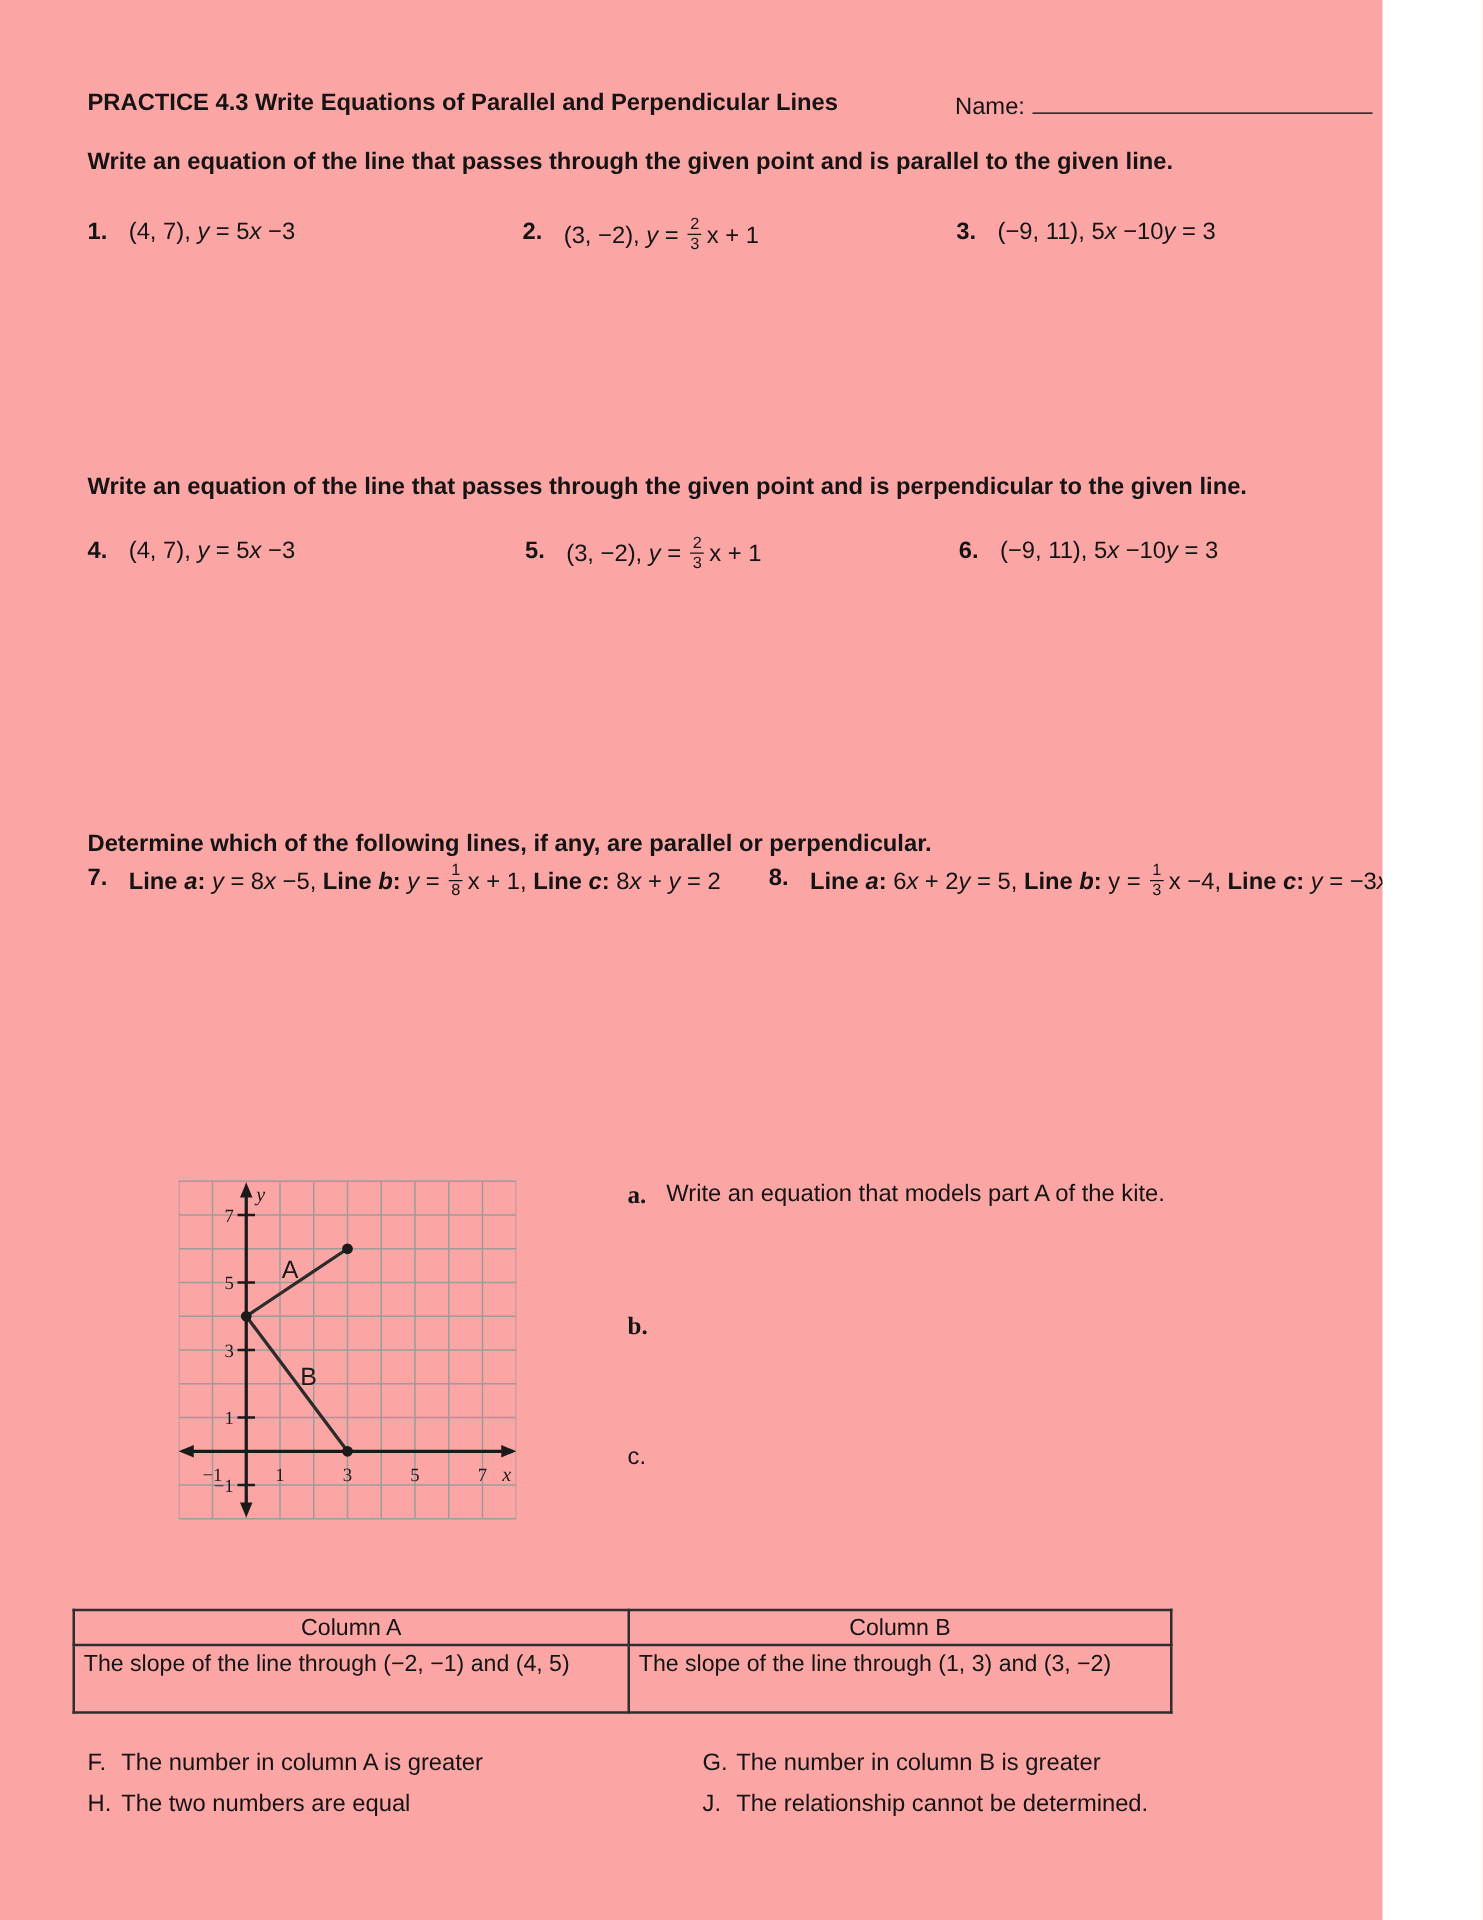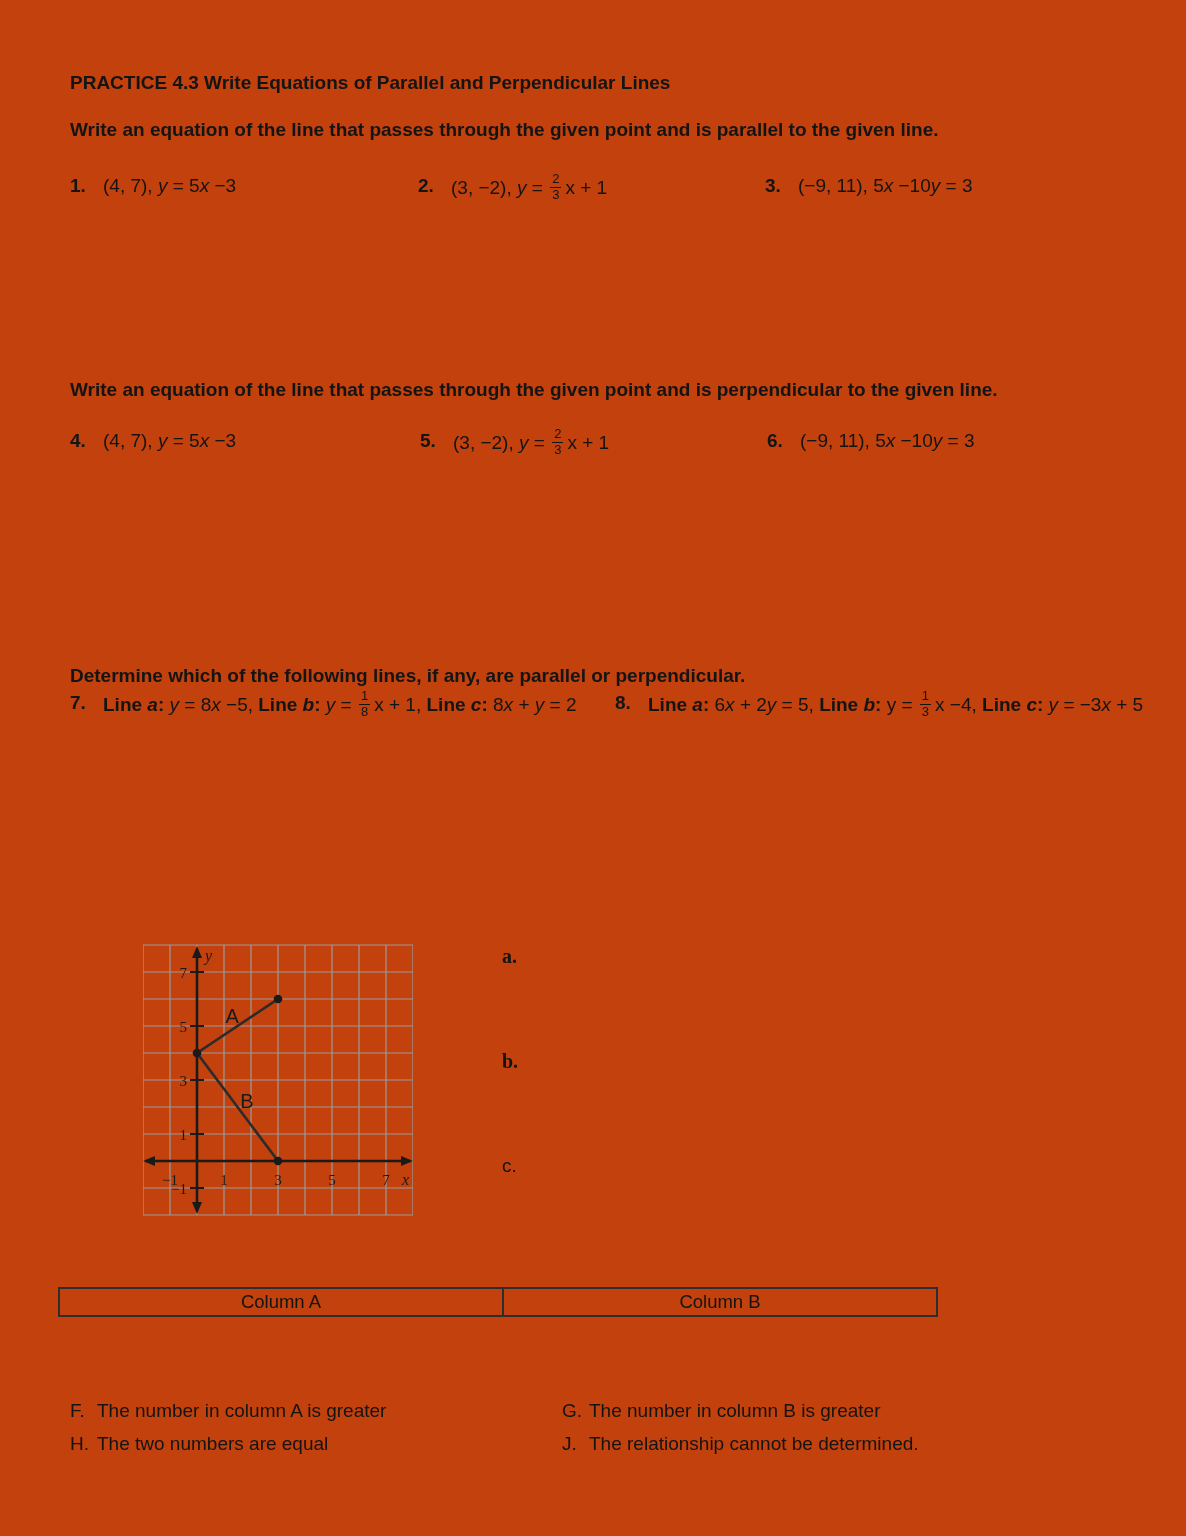--- a/index.html
+++ b/index.html
@@ -1,17 +1,17 @@
 <!DOCTYPE html>
 <html><head>
 <meta charset="utf-8">
 <style>
   html,body{margin:0;padding:0;background:#ffffff;}
-  .page{position:relative;width:1186px;height:1536px;background:#c2410c;
-        font-family:"Liberation Sans",sans-serif;color:#141414;font-size:19px;line-height:1.25;overflow:hidden;}
+  .page{position:relative;width:1060px;height:1536px;background:#fca5a5;
+        font-family:"Liberation Sans",sans-serif;color:#141414;font-size:19px;line-height:1.25;overflow:hidden;padding-left:46px;}
   .abs{position:absolute;}
   .b{font-weight:700;}
   .problem{display:flex;align-items:flex-start;}
   .pnum{font-weight:700;flex:none;width:33px;}
   .pbody{white-space:nowrap;}
   .name-line{display:inline-block;width:272px;height:19px;border-bottom:1.8px solid #000;vertical-align:baseline;margin-left:6px;}
   .frac{display:inline-flex;flex-direction:column;align-items:center;font-size:13px;line-height:1.12;
         vertical-align:middle;margin:0 4px 0 2px;transform:translateY(-2px);font-style:normal;}
   .frac .n{border-bottom:1.4px solid #141414;padding:0 2px;}
   .citem{display:flex;align-items:flex-start;width:660px;}
@@ -26,20 +26,23 @@
   .tick{font-family:"Liberation Serif",serif;font-size:15px;fill:#1a1a1a;}
   .axl{font-style:italic;font-size:16px;}
   .seglabel{font-family:"Liberation Sans",sans-serif;font-size:20px;fill:#1a1a1a;}
 </style>
 </head>
 <body>
 
 <div class="page">
 
   <div class="abs b" style="left:70px;top:71px">PRACTICE 4.3 Write Equations of Parallel and Perpendicular Lines</div>
+  <div class="abs" style="left:764px;top:71px">
+    <span>Name:</span><span class="name-line"></span>
+  </div>
 
   <div class="abs b" style="left:70px;top:118px">Write an equation of the line that passes through the given point and is parallel to the given line.</div>
   <div class="abs problem" style="left:70px;top:174px">
     <span class="pnum">1.</span>
     <span class="pbody">(4, 7), <i>y</i> = 5<i>x</i> −3</span>
   </div>
   <div class="abs problem" style="left:418px;top:174px">
     <span class="pnum">2.</span>
     <span class="pbody">(3, −2), <i>y</i> = <span class="frac">
           <span class="n">2</span>
@@ -135,34 +138,39 @@
         <text x="89.1" y="77.75999999999999" text-anchor="middle" class="seglabel">A</text>
         <line x1="54" y1="108" x2="135" y2="216" stroke="#2b2b2b" stroke-width="2.6"></line>
         <text x="103.95" y="163.35" text-anchor="middle" class="seglabel">B</text>
         <circle cx="54" cy="108" r="4.3" fill="#1a1a1a"></circle>
         <circle cx="135" cy="54" r="4.3" fill="#1a1a1a"></circle>
         <circle cx="135" cy="216" r="4.3" fill="#1a1a1a"></circle>
       </svg></div>
 
   <div class="abs citem" style="left:502px;top:944px">
     <span class="cnum serifb">a.</span>
+    <span>Write an equation that models part A of the kite.</span>
   </div>
   <div class="abs citem" style="left:502px;top:1049px">
     <span class="cnum serifb">b.</span>
   </div>
   <div class="abs citem" style="left:502px;top:1154px">
     <span class="cnum">c.</span>
   </div>
 
 
   <table class="qtable">
     <tbody>
         <tr>
       <th style="width:430px">Column A</th>
       <th style="width:420px">Column B</th>
+    </tr>
+    <tr>
+      <td>The slope of the line through (−2, −1) and (4, 5)</td>
+      <td>The slope of the line through (1, 3) and (3, −2)</td>
     </tr>
   </tbody>
     </table>
 
   <div class="abs choice" style="left:70px;top:1399px">
     <span class="cletter">F.</span>
     <span>The number in column A is greater</span>
   </div>
   <div class="abs choice" style="left:562px;top:1399px">
     <span class="cletter">G.</span>

